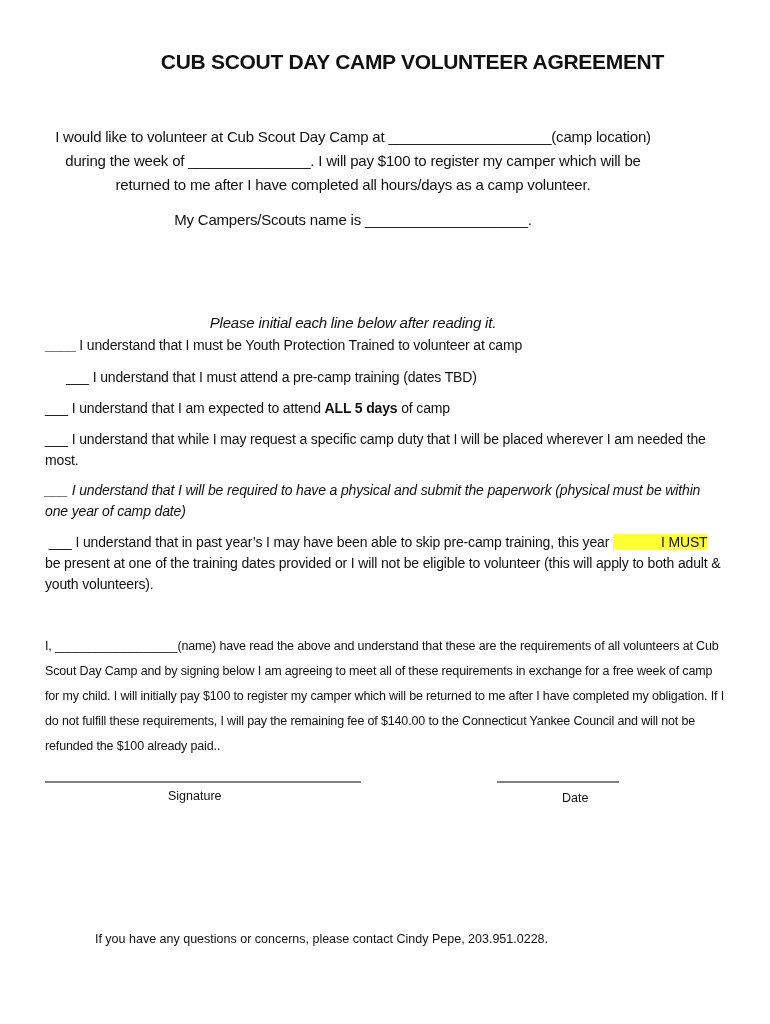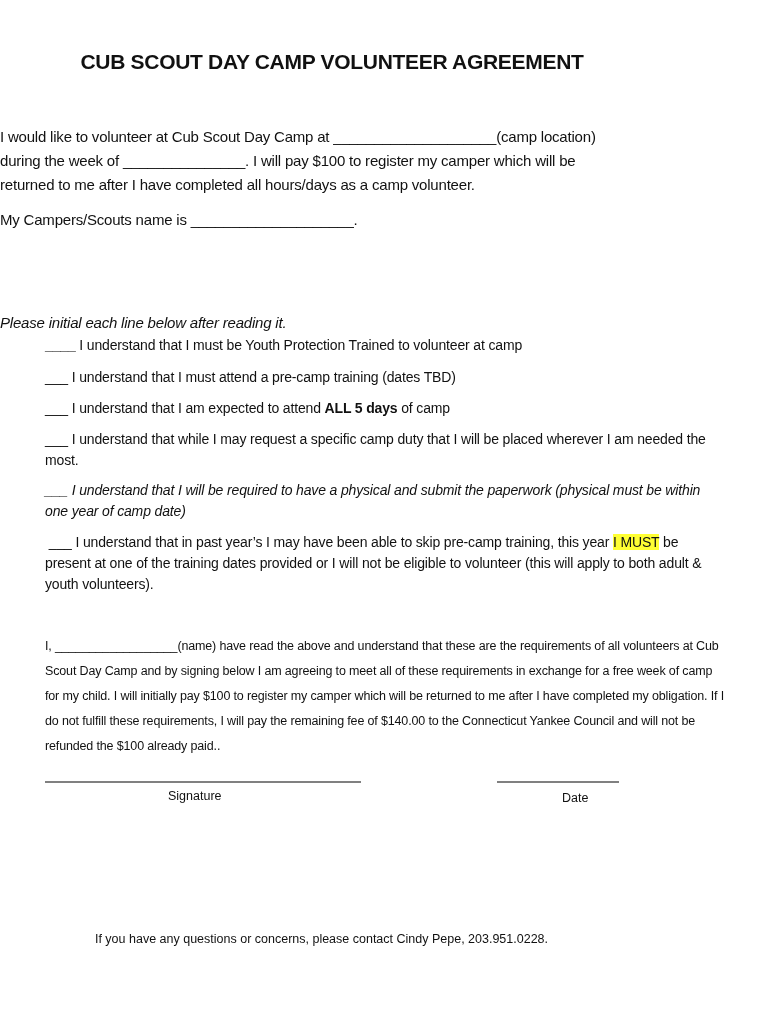--- a/index.html
+++ b/index.html
@@ -1,44 +1,44 @@
 <!DOCTYPE html>
 <html><head>
   <meta charset="utf-8">
   <style>
     html, body { margin: 0; padding: 0; background: #ffffff; }
     body { width: 770px; height: 1024px; position: relative; overflow: hidden;
       font-family: "Liberation Sans", sans-serif; color: #111; }
     .abs { position: absolute; }
-    .title { top: 50px; left: 0; width: 664px; text-align: center; font-size: 21px; font-weight: bold; letter-spacing: -0.3px; }
-    .intro { left: 0; width: 706px; font-size: 15px; letter-spacing: -0.2px; }
+    .title { top: 50px; left: 0; width: 664px; text-align: right; font-size: 21px; font-weight: bold; letter-spacing: -0.3px; }
+    .intro { left: 0; width: 706px; text-align: center; font-size: 15px; letter-spacing: -0.2px; }
     .italic { font-style: italic; margin-top: 34px; }
     .item { left: 45px; width: 680px; font-size: 14px; line-height: 21px; letter-spacing: -0.15px; }
-    .hl { background: #ffff33; }
+    .hl { background: #ffff33; padding-left: 48px; }
     .para { left: 45px; width: 680px; font-size: 12.5px; line-height: 25px; letter-spacing: -0.15px; }
     .line { position: absolute; height: 2px; background: #808080; }
     .lbl { font-size: 12.5px; margin-left: 20px; }
     .footer { top: 932px; left: 0; width: 643px; text-align: center; font-size: 12.5px; }
   </style>
 </head>
 <body>
 
 <div class="abs title">CUB SCOUT DAY CAMP VOLUNTEER AGREEMENT</div>
 
 <div class="abs intro" style="top:128px;">I would like to volunteer at Cub Scout Day Camp at ____________________(camp location)</div>
 <div class="abs intro" style="top:152px;">during the week of _______________.  I will pay $100 to register my camper which will be</div>
 <div class="abs intro" style="top:176px;">returned to me after I have completed all hours/days as a camp volunteer.</div>
 <div class="abs intro" style="top:211px;">My Campers/Scouts name is ____________________.</div>
 
 <div class="abs intro italic" style="top:280px;">Please initial each line below after reading it.</div>
 
 <div class="abs item" style="top:335px;">
   <span style="font-weight:bold">____</span><span> I understand that I must be Youth Protection Trained to volunteer at camp</span>
 </div>
-<div class="abs item" style="top:367px;">
+<div class="abs item" style="top:367px;margin-left:21px;">
   <span>___</span><span> I understand that I must attend a pre-camp training (dates TBD)</span>
 </div>
 <div class="abs item" style="top:398px;">
   <span>___</span><span> I understand that I am expected to attend </span><b>ALL 5 days</b><span> of camp</span>
 </div>
 <div class="abs item" style="top:429px;">
   <span>___</span><span> I understand that while I may request a specific camp duty that I will be placed wherever I am needed the most.</span>
 </div>
 <div class="abs item" style="top:480px;font-style:italic;">
   <span>___</span><span> I understand that I will be required to have a physical and submit the paperwork (physical must be within one year of camp date)</span>

